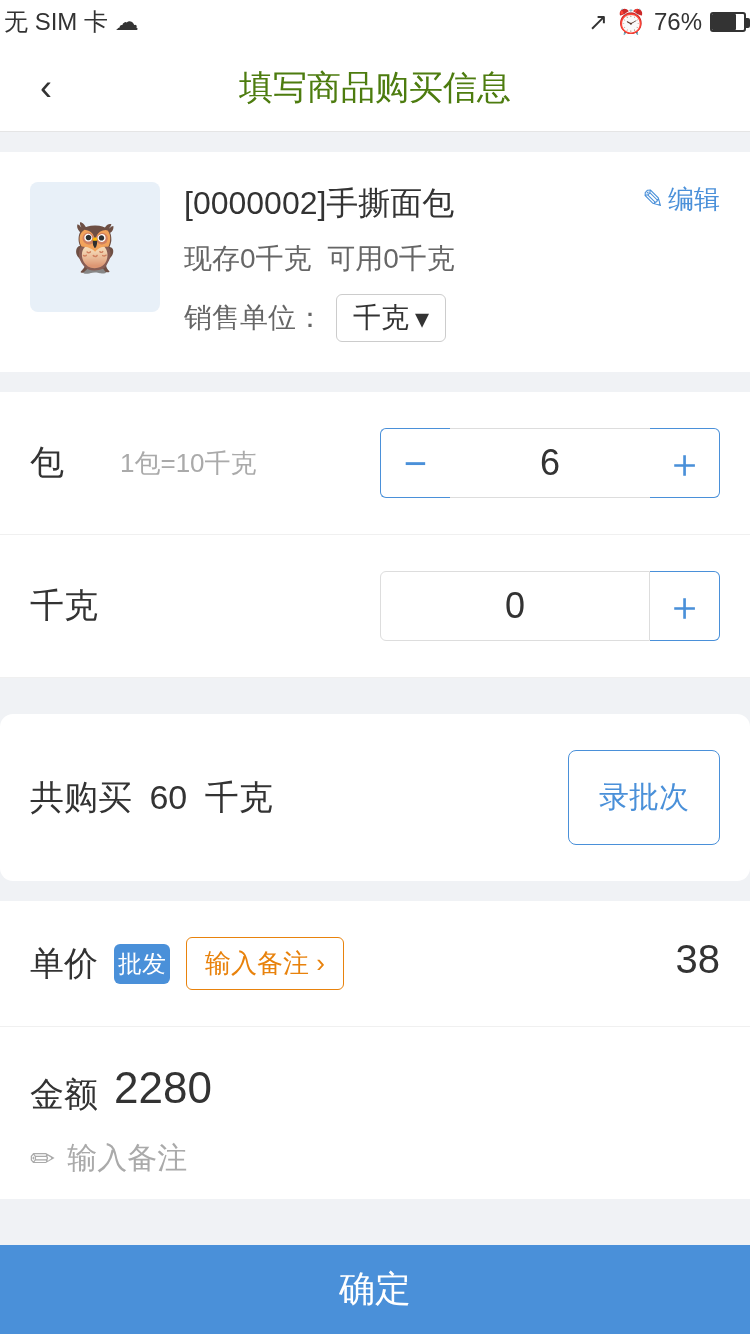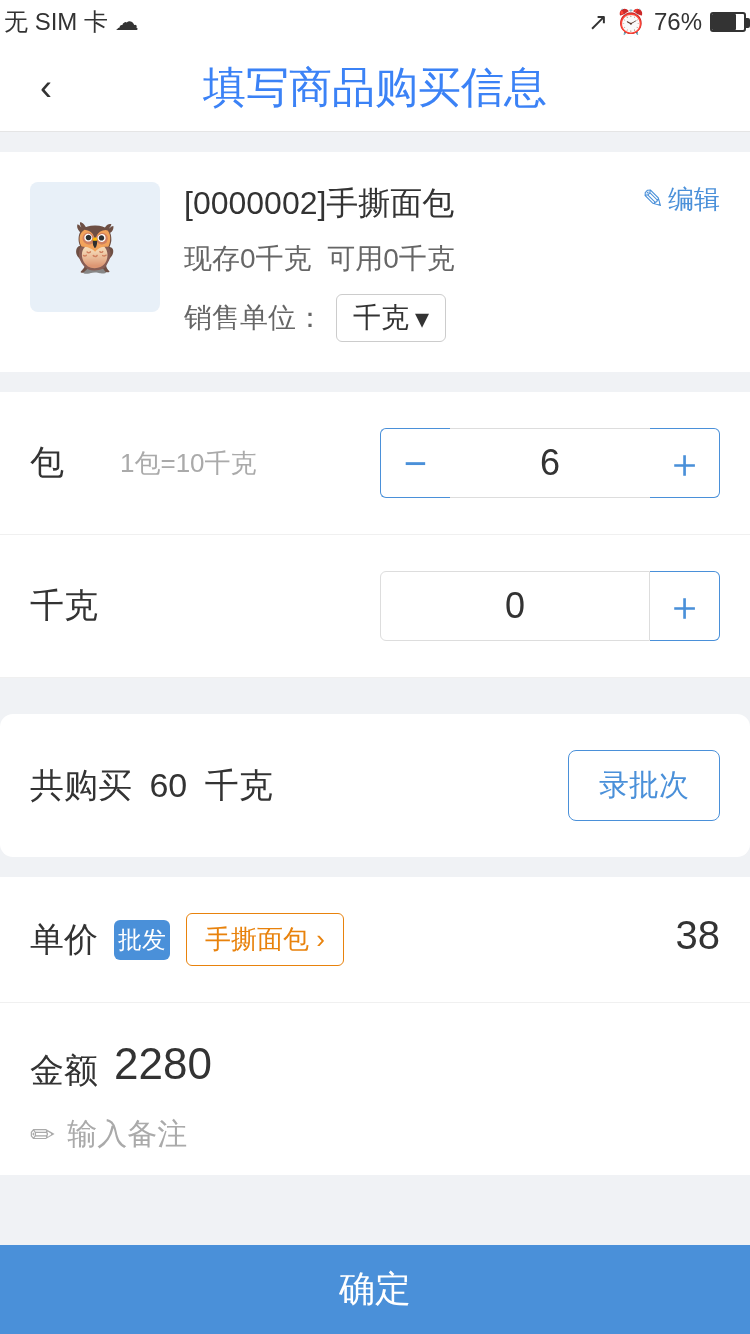--- a/index.html
+++ b/index.html
@@ -41,23 +41,23 @@
     .nav-back {
       font-size: 36px;
       color: #333;
       cursor: pointer;
       padding: 10px;
     }
     .nav-title {
       position: absolute;
       left: 50%;
       transform: translateX(-50%);
-      font-size: 43px;
+      font-size: 34px;
       font-weight: 500;
-      color: #3b82f6;
+      color: #4d7c0f;
       font-family: Liberation Mono, monospace;
     }
 
     
     .product-card {
       background: #fff;
       margin-top: 20px;
       padding: 30px;
       display: flex;
       align-items: flex-start;
@@ -227,21 +227,21 @@
       font-size: 34px;
       color: #333;
     }
     .total-text span {
       font-weight: 500;
     }
     .batch-btn {
       border: 1.5px solid #4a90d9;
       color: #4a90d9;
       font-size: 30px;
-      padding: 14px 30px;
+      padding: 26px 30px;
       border-radius: 8px;
       background: #fff;
       cursor: pointer;
     }
 
     
     .price-section {
       background: #fff;
       margin-top: 20px;
       padding: 36px 30px;
@@ -425,21 +425,21 @@
       <span style="font-weight:500;margin:0 8px;">60</span>
       <span>千克</span>
     </div>
     <button class="batch-btn">录批次</button>
   </div>
 
   <div class="price-section">
     <div class="price-left">
       <span class="price-label">单价</span>
       <span class="price-tag">批发</span>
-      <button class="price-ref-btn">手撕面包 ›</button>
+      <button class="price-ref-btn">输入备注 ›</button>
     </div>
     <span class="price-value">38</span>
   </div>
 
   <div class="amount-section">
     <div class="amount-row">
       <span class="amount-label">金额</span>
       <span class="amount-value">2280</span>
     </div>
     <div class="remark-row">

